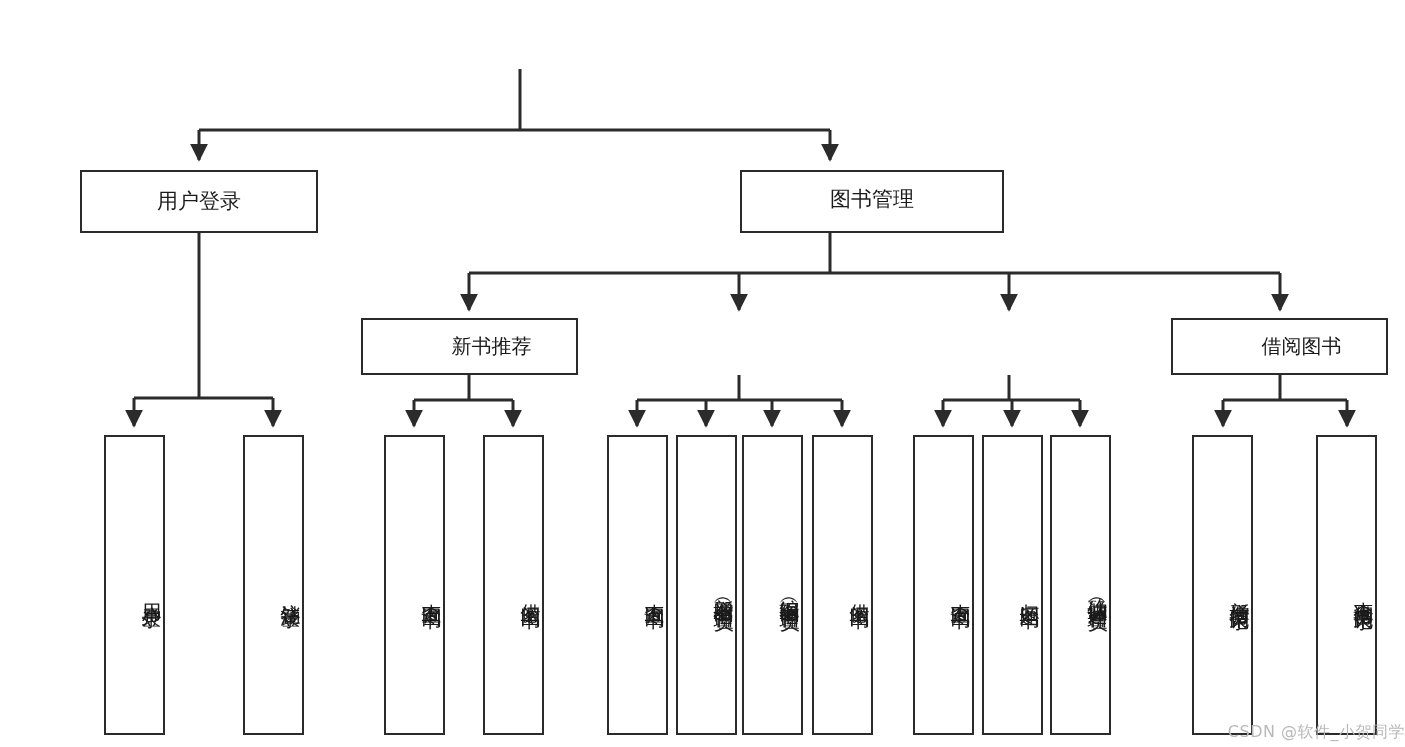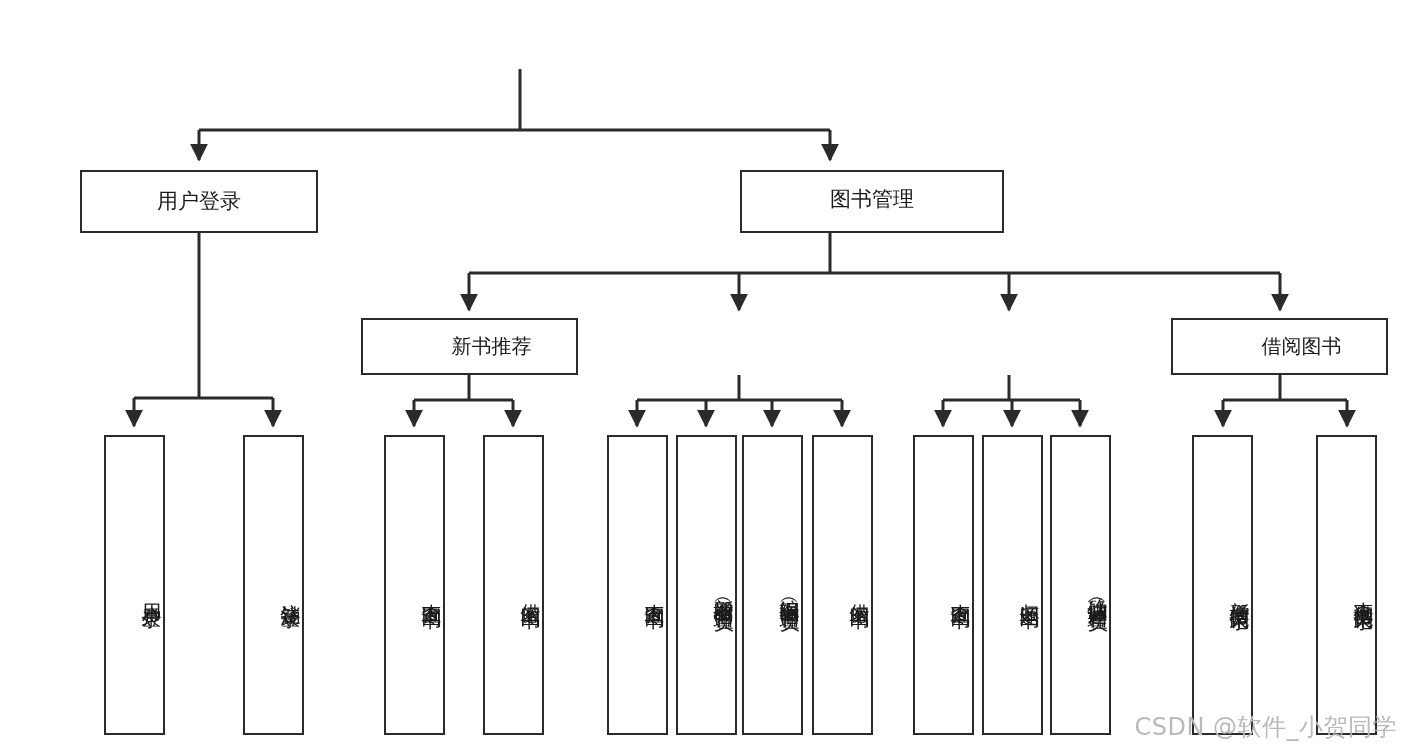--- a/index.html
+++ b/index.html
@@ -57,23 +57,23 @@
     padding-top: 14px;
     align-items: flex-start;
     justify-content: center;
   }
   .leaf-text {
     display: block;
     white-space: normal;
   }
   #watermark {
     position: absolute;
-    right: 8px;
+    right: 0;
     bottom: 4px;
-    font-size: 24px;
+    font-size: 16px;
     color: #b9b9b9;
     z-index: 5;
     white-space: nowrap;
     letter-spacing: 0.5px;
   }
 </style>
 </head>
 <body>
 
 <div id="canvas">

